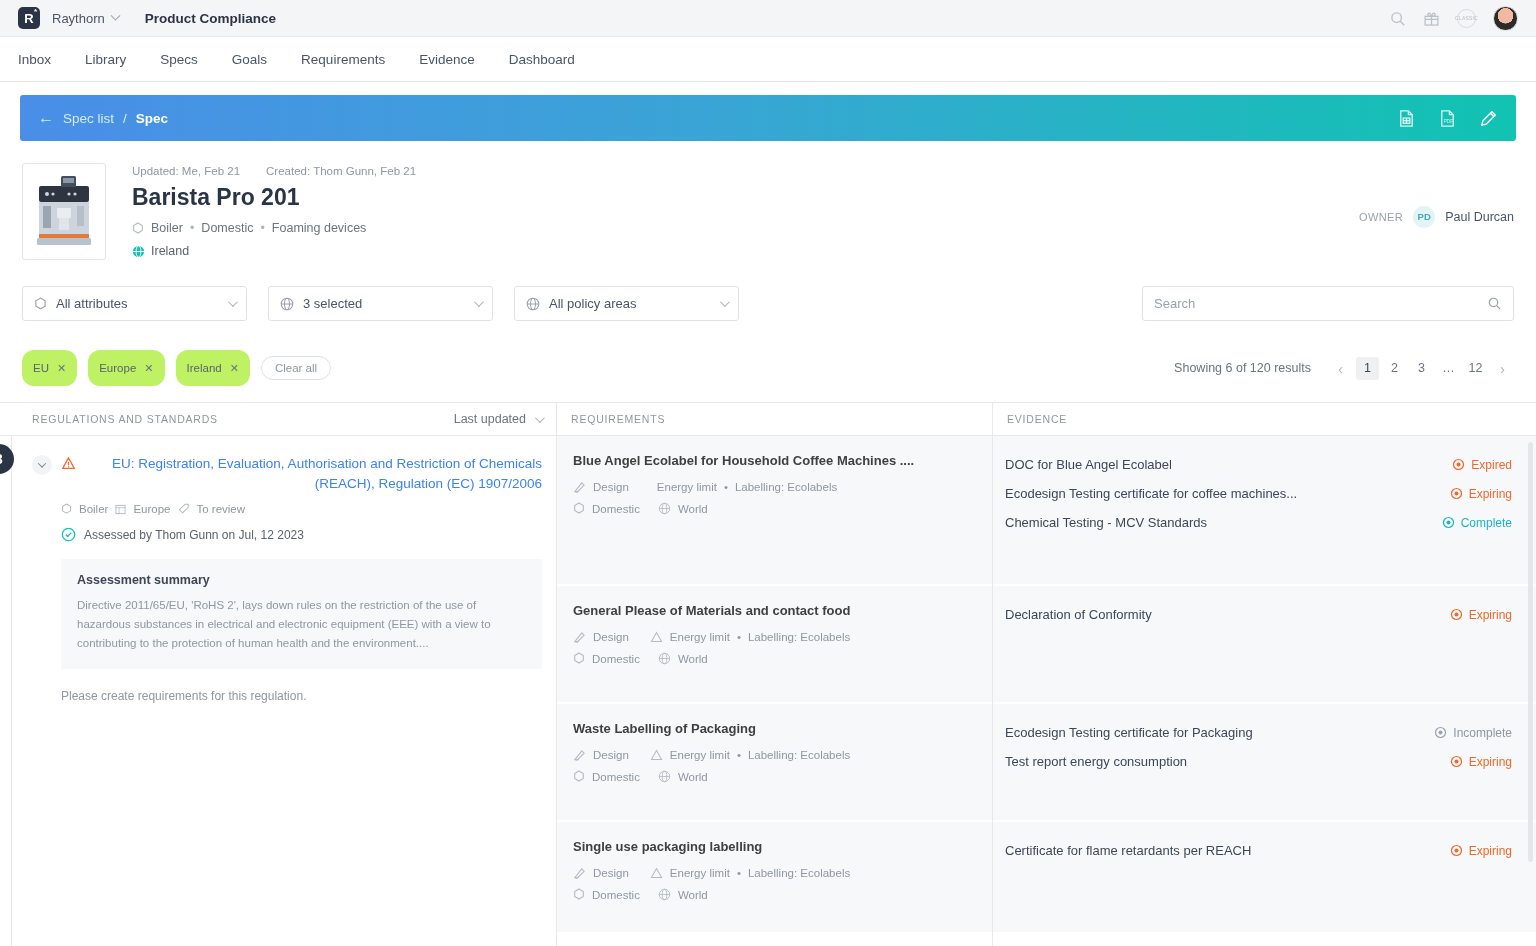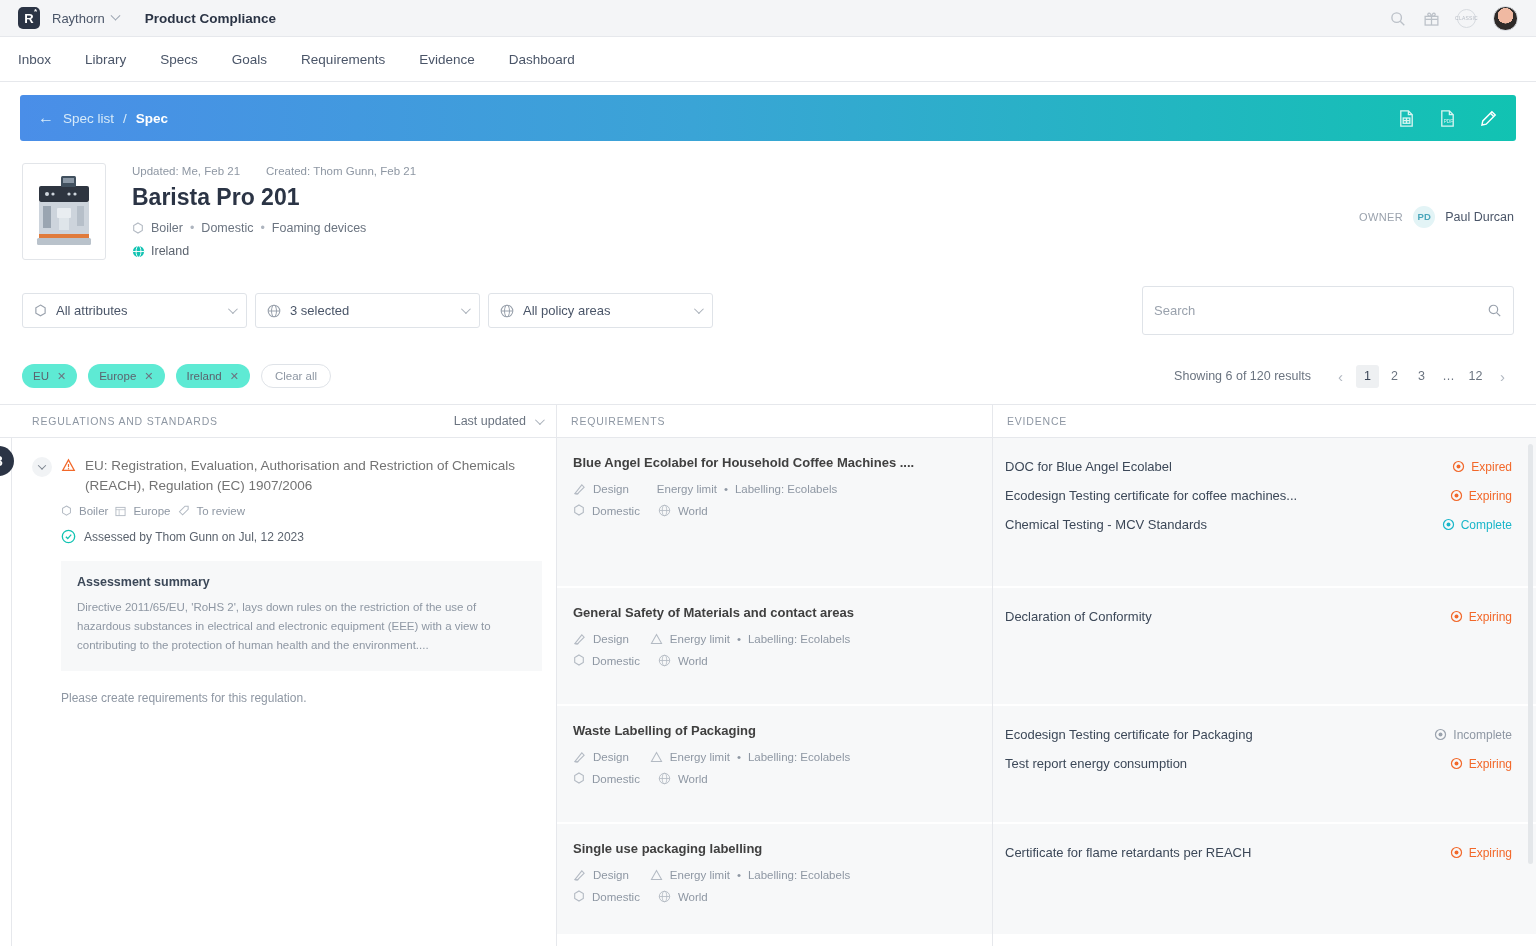--- a/index.html
+++ b/index.html
@@ -107,46 +107,46 @@
   .owner .lbl { color: #9aa2ad; letter-spacing: .4px; font-size: 11px; }
   .ow-av {
     width: 22px; height: 22px; border-radius: 50%;
     background: #e3f4f6; color: #49a6bb;
     font-size: 9.5px; font-weight: bold;
     display: flex; align-items: center; justify-content: center;
   }
   .owner .nm { color: #4a5568; }
 
   
-  .filters { display: flex; align-items: center; gap: 8px; margin-top: 26px; padding: 0 2px; }
+  .filters { display: flex; align-items: center; gap: 21px; margin-top: 26px; padding: 0 2px; }
   .sel {
     width: 225px; height: 35px; border: 1px solid #dfe3e8; border-radius: 3px;
     background: #fff; display: flex; align-items: center; padding: 0 11px;
     font-size: 13px; color: #4a5568; gap: 9px; cursor: pointer;
   }
   .sel .cv {
     margin-left: auto; width: 7px; height: 7px;
     border-right: 1.4px solid #a9b0ba; border-bottom: 1.4px solid #a9b0ba;
     transform: rotate(45deg) translateY(-2px);
   }
   .searchbox {
-    margin-left: auto; width: 372px; height: 49px;
+    margin-left: auto; width: 372px; height: 35px;
     border: 1px solid #dfe3e8; border-radius: 3px; background: #fff;
     display: flex; align-items: center; padding: 8px 11px;
   }
   .searchbox input {
     border: none; outline: none; flex: 1; font-size: 13px;
     font-family: "Liberation Sans", sans-serif; color: #4a5568;
   }
   .searchbox input::placeholder { color: #9aa2ad; }
 
   
   .chiprow { display: flex; align-items: center; margin-top: 29px; padding: 0 2px; }
   .chip {
-    height: 24px; padding: 0 11px; border-radius: 12px; background: #5eead4;
+    height: 36px; padding: 0 11px; border-radius: 12px; background: #bef264;
     display: flex; align-items: center; gap: 8px;
     font-size: 11.5px; color: #5b636e; margin-right: 11px; cursor: pointer;
   }
   .chip .x { font-size: 11px; color: #6b7480; }
   .clearall {
     height: 24px; padding: 0 13px; border-radius: 12px;
     border: 1px solid #dfe3e8; background: #fff;
     font-size: 11.5px; color: #8e97a3; display: flex; align-items: center;
     cursor: pointer; font-family: "Liberation Sans", sans-serif;
   }
@@ -189,21 +189,21 @@
   .caret {
     width: 20px; height: 20px; border-radius: 50%; background: #f1f3f5;
     display: flex; align-items: center; justify-content: center; flex-shrink: 0;
     margin-top: 1px; cursor: pointer;
   }
   .caret i {
     width: 6px; height: 6px; border-right: 1.4px solid #7b838e; border-bottom: 1.4px solid #7b838e;
     transform: rotate(45deg) translate(-1px,-1px); display: block;
   }
   .warn-tri { flex-shrink: 0; margin-top: 2px; }
-  .reg-title { font-size: 13.5px; color: #737373; line-height: 1.45; font-weight: 500; }
+  .reg-title { font-size: 13.5px; color: #3b82f6; line-height: 1.45; font-weight: 500; text-align: right; }
   .reg-tags { display: flex; align-items: center; gap: 7px; font-size: 11.5px; color: #8e97a3; margin: 10px 0 0 29px; }
   .assessed { display: flex; align-items: center; gap: 8px; font-size: 12px; color: #5b636e; margin: 12px 0 0 29px; }
   .summary-card {
     margin: 17px 0 0 29px; background: #f7f8f9; padding: 14px 16px 16px 16px;
   }
   .summary-card h4 { font-size: 12.5px; color: #3c4858; font-weight: bold; }
   .summary-card p { font-size: 11.5px; color: #8e97a3; line-height: 1.65; margin-top: 9px; }
   .note-wrap { margin: 20px 0 0 29px; }
   .note-wrap h4 { font-size: 12.5px; color: #3c4858; font-weight: bold; }
   .note-wrap p { font-size: 12px; color: #8e97a3; margin-top: 9px; }
@@ -508,21 +508,21 @@
         <svg width="13" height="13" viewBox="0 0 14 14">
             <circle cx="7" cy="7" r="5.6" fill="none" stroke="#b3bac3" stroke-width="1"></circle>
             <ellipse cx="7" cy="7" rx="2.4" ry="5.6" fill="none" stroke="#b3bac3" stroke-width=".9"></ellipse>
             <line x1="1.4" y1="7" x2="12.6" y2="7" stroke="#b3bac3" stroke-width=".9"></line>
           </svg>
         <span>World</span>
       </div>
     </div>
 
     <div class="req-card h2">
-      <div class="req-title">General Safety of Materials and contact areas</div>
+      <div class="req-title">General Please of Materials and contact food</div>
       <div class="req-line">
         <svg width="13" height="13" viewBox="0 0 14 14">
             <path d="M2 11.5L9.5 2l2.5 2.5-7.5 7.5z" fill="none" stroke="#b3bac3" stroke-width="1.1"></path>
             <line x1="2" y1="11.5" x2="6" y2="11.5" stroke="#b3bac3" stroke-width="1.1"></line>
           </svg>
         <span>Design</span>
         <span class="req-gap" style="width:7px"></span>
         <svg width="13" height="12" viewBox="0 0 14 13">
             <path d="M7 1.6l5.5 9.8h-11z" fill="none" stroke="#b3bac3" stroke-width="1.1"></path>
           </svg>

